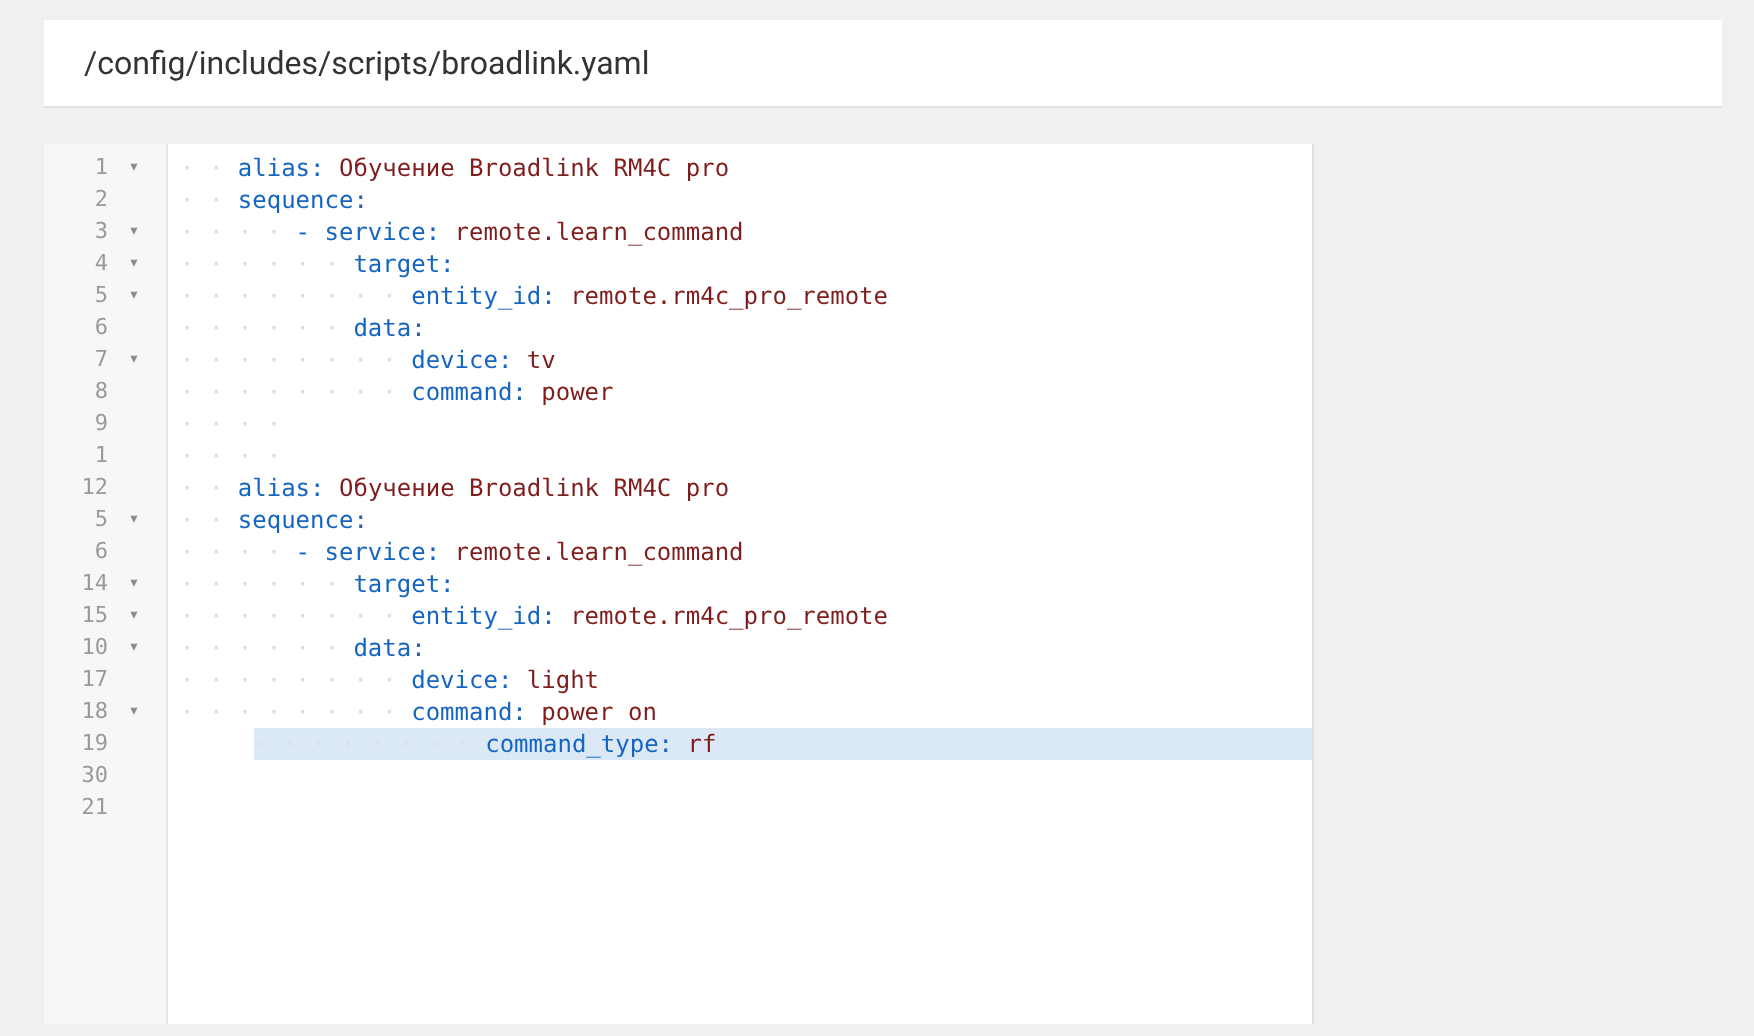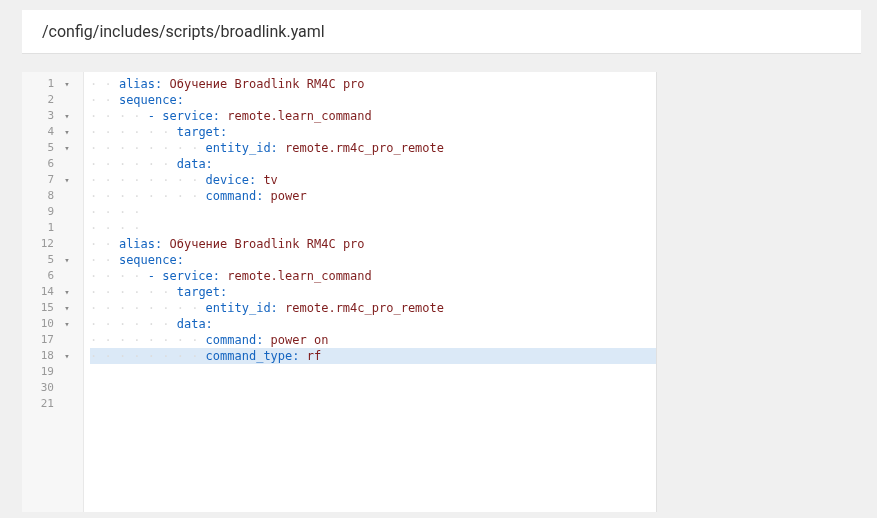--- a/index.html
+++ b/index.html
@@ -65,20 +65,21 @@
       line-height: 16px;
       position: relative;
     }
     .line {
       height: 16px;
       white-space: pre;
       position: relative;
     }
     .line.hl {
       background: #dbe9f7;
+      margin-left: 37px;
     }
     .ws { color: #ddd; }
     .key { color: #1565c0; }
     .val { color: #7f1d1d; }
     .dash { color: #1565c0; }
   </style>
 </head>
 <body>
 
 <div class="outer">
@@ -183,17 +184,18 @@
         <div class="line"><span class="ws">· · · · · · · · </span><span class="key">device:</span><span class="val"> tv</span></div>
         <div class="line"><span class="ws">· · · · · · · · </span><span class="key">command:</span><span class="val"> power</span></div>
         <div class="line"><span class="ws">· · · · </span></div>
         <div class="line"><span class="ws">· · · · </span></div>
         <div class="line"><span class="ws">· · </span><span class="key">alias:</span><span class="val"> Обучение Broadlink RM4C pro</span></div>
         <div class="line"><span class="ws">· · </span><span class="key">sequence:</span></div>
         <div class="line"><span class="ws">· · · · </span><span class="dash">- </span><span class="key">service:</span><span class="val"> remote.learn_command</span></div>
         <div class="line"><span class="ws">· · · · · · </span><span class="key">target:</span></div>
         <div class="line"><span class="ws">· · · · · · · · </span><span class="key">entity_id:</span><span class="val"> remote.rm4c_pro_remote</span></div>
         <div class="line"><span class="ws">· · · · · · </span><span class="key">data:</span></div>
+        <div class="line"><span class="ws">· · · · · · · · </span><span class="key">device:</span><span class="val"> light</span></div>
         <div class="line"><span class="ws">· · · · · · · · </span><span class="key">command:</span><span class="val"> power on</span></div>
         <div class="line hl"><span class="ws">· · · · · · · · </span><span class="key">command_type:</span><span class="val"> rf</span></div>
       </div>
   </div>
 </div>
 
 </body></html>

